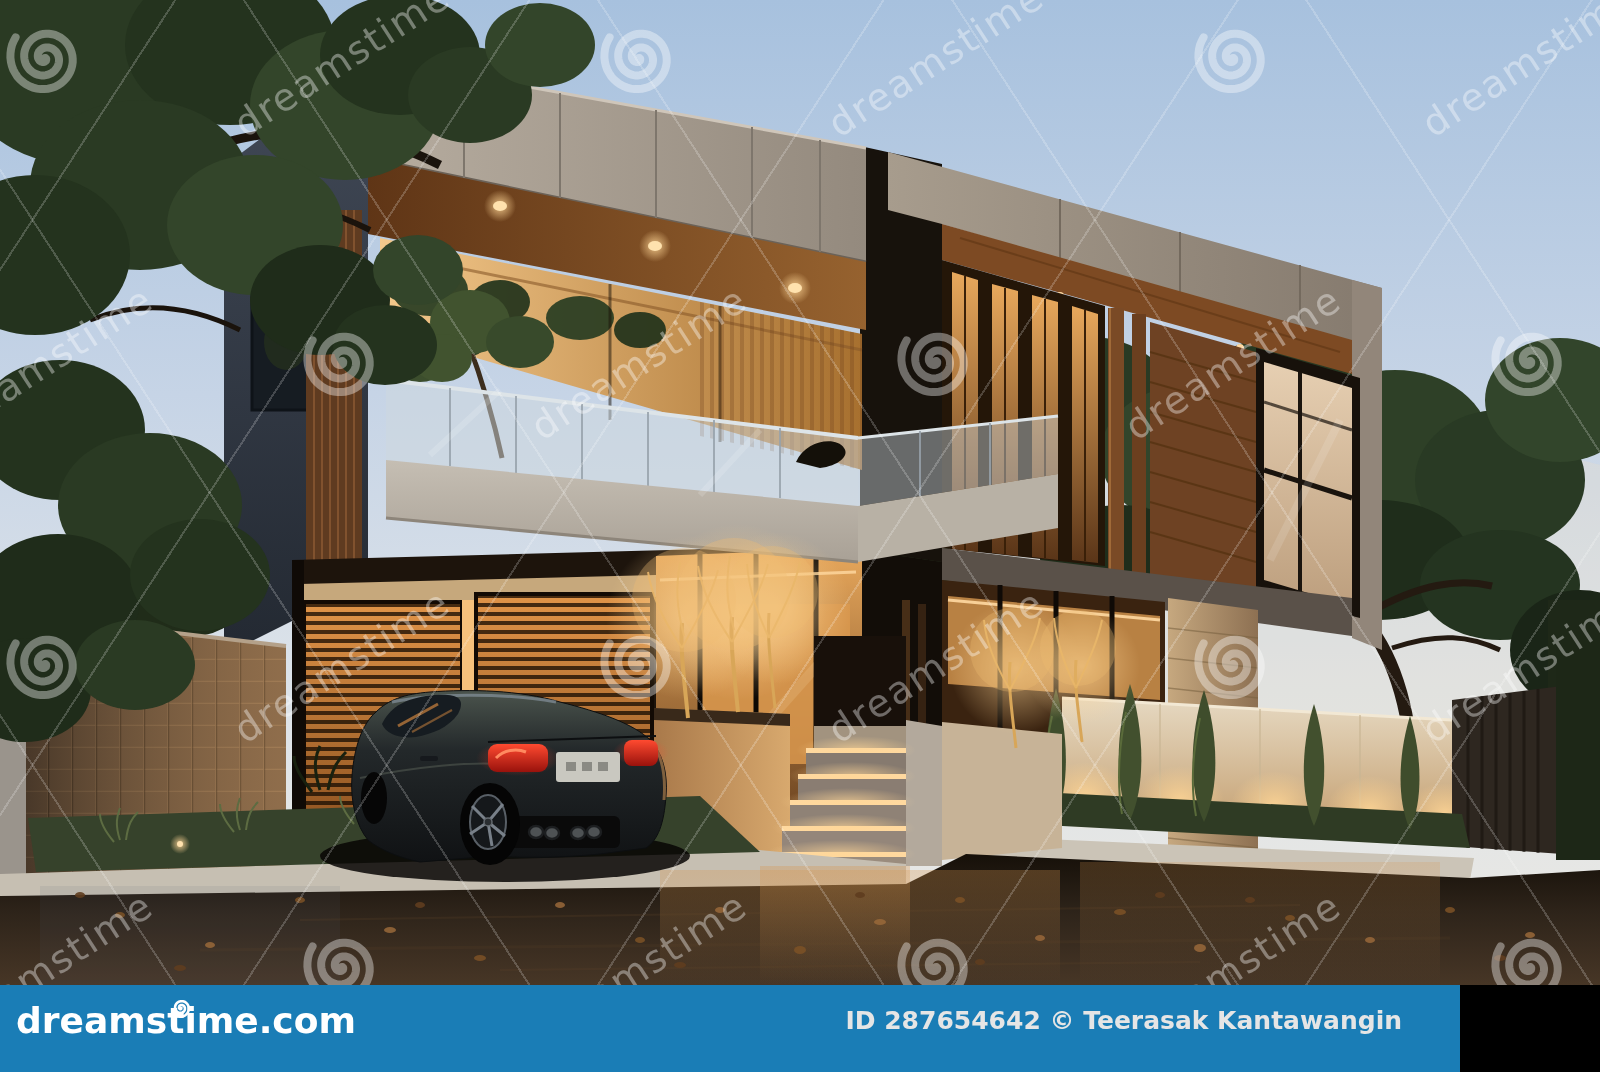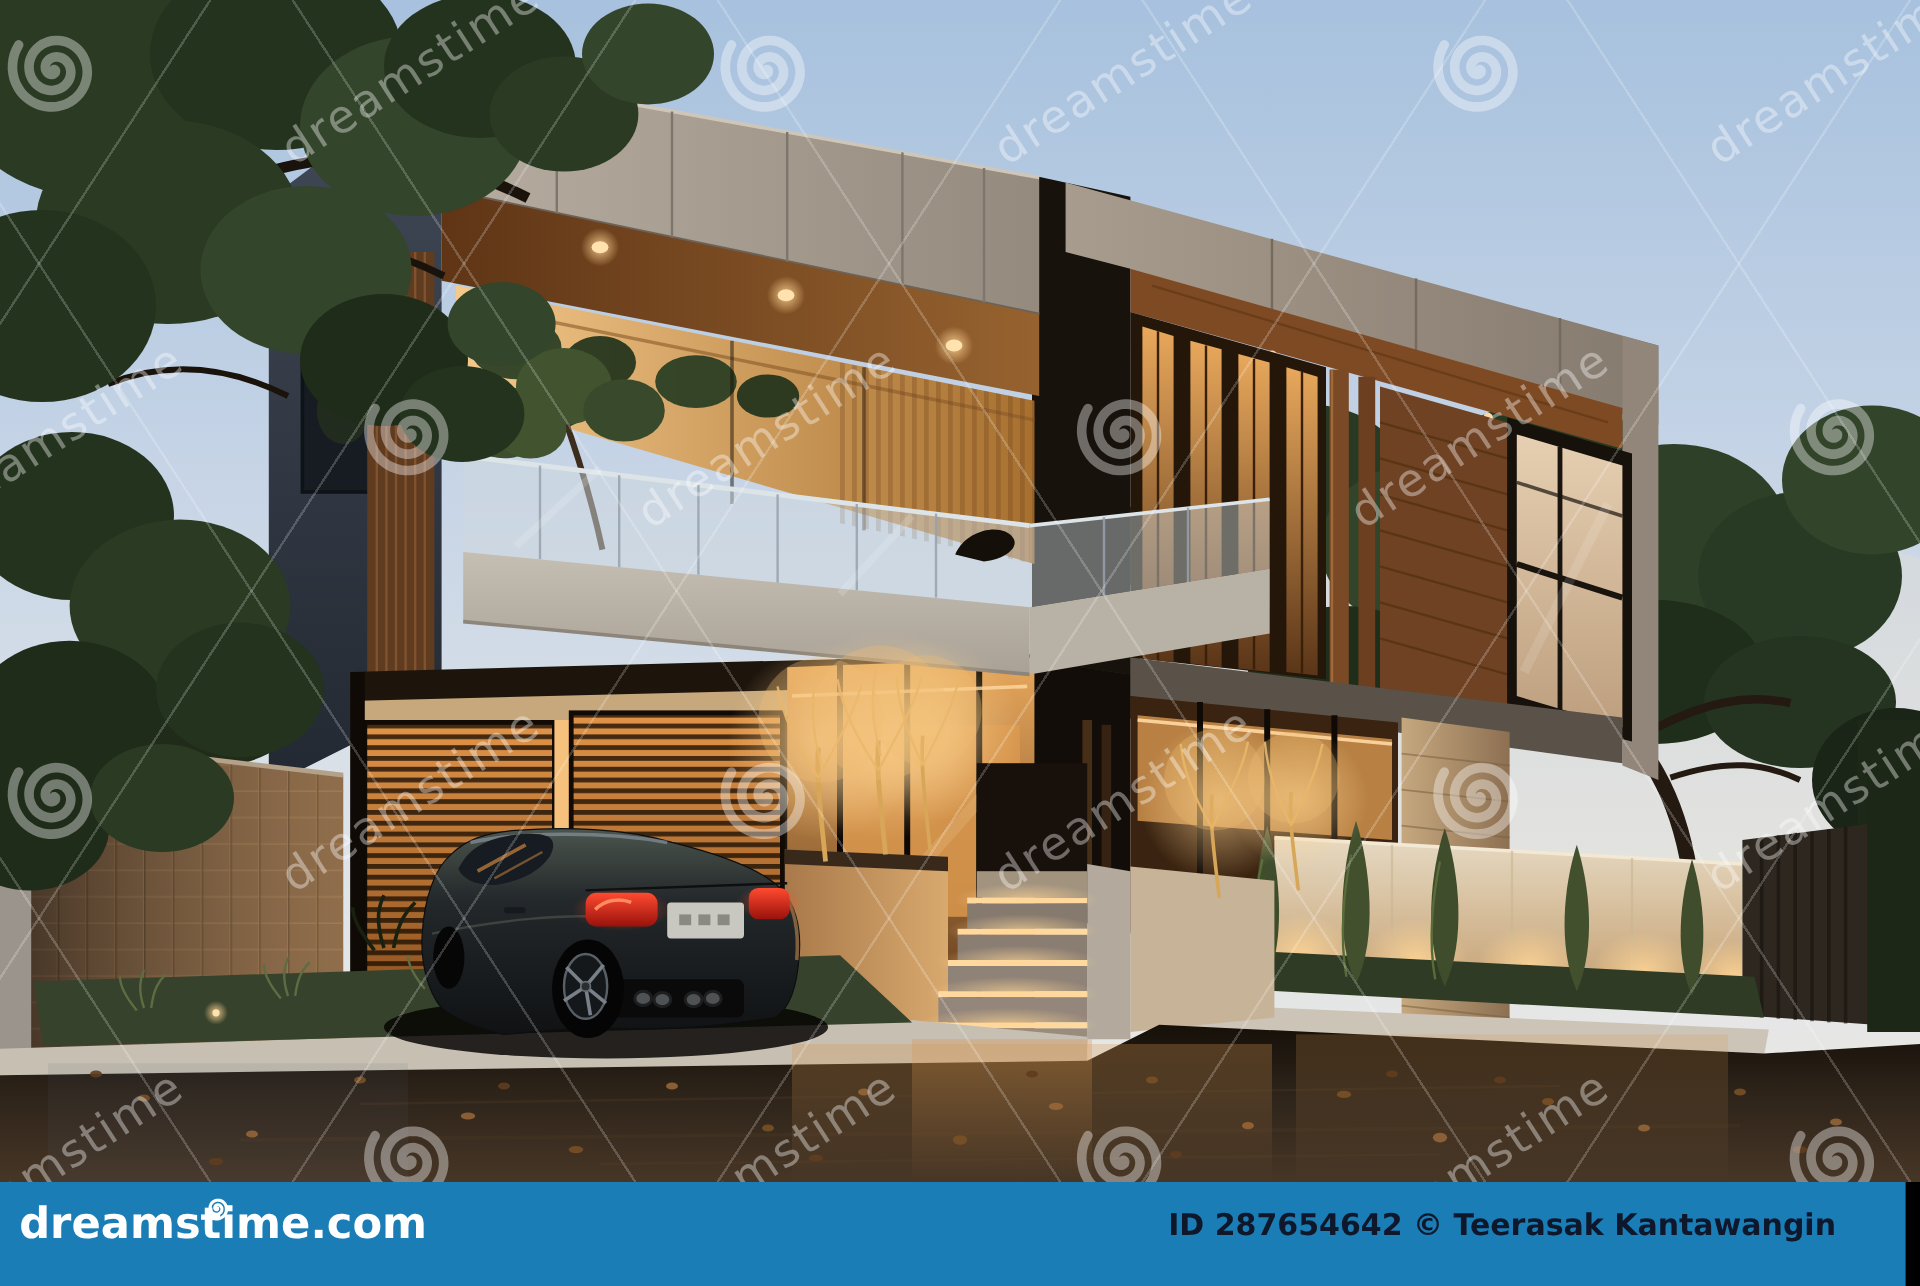--- a/index.html
+++ b/index.html
@@ -11,25 +11,25 @@
       repeating-linear-gradient(57deg, rgba(255,255,255,0) 0px, rgba(255,255,255,0) 146px,
         rgba(255,255,255,.20) 146px, rgba(255,255,255,.20) 148px,
         rgba(255,255,255,0) 148px, rgba(255,255,255,0) 297px),
       repeating-linear-gradient(123deg, rgba(255,255,255,0) 0px, rgba(255,255,255,0) 146px,
         rgba(255,255,255,.20) 146px, rgba(255,255,255,.20) 148px,
         rgba(255,255,255,0) 148px, rgba(255,255,255,0) 297px);}
   .wm-layer{position:absolute;left:0;top:0;width:1600px;height:985px;overflow:hidden;pointer-events:none;}
   .wm-text{position:absolute;transform:translate(-50%,-50%) rotate(-33deg);
     font-size:38px;letter-spacing:2px;font-weight:400;white-space:nowrap;}
   .wm-spiral{position:absolute;transform:translate(-50%,-50%);}
-  .footer-bar{position:absolute;left:0;bottom:0;width:1588px;height:87px;box-sizing:border-box;
+  .footer-bar{position:absolute;left:0;bottom:0;width:1460px;height:87px;box-sizing:border-box;
     display:flex;align-items:center;justify-content:space-between;padding:0 58px 16px 16px;}
   .logo{position:relative;color:#fff;font-size:36px;font-weight:700;letter-spacing:0;line-height:1;}
   .logo .spiral-slot{position:absolute;left:154px;top:-14px;width:22px;height:22px;}
-  .credit{color:#0f172a;font-size:25px;font-weight:700;letter-spacing:0;}
+  .credit{color:#e5e5e5;font-size:25px;font-weight:700;letter-spacing:0;}
 </style>
 </head>
 <body>
 
 <div class="stage">
 
 <svg class="scene" width="1600" height="985" viewBox="0 0 1600 985" role="img" aria-label="Modern two-storey luxury house at dusk with warm interior lighting, dark sports coupe parked on wet asphalt street, illuminated steps, glowing trees and landscaped fence walls">
   <defs>
     <linearGradient id="skyG" x1="0" y1="0" x2="0" y2="1">
       <stop offset="0" stop-color="#a7c1de"></stop>

